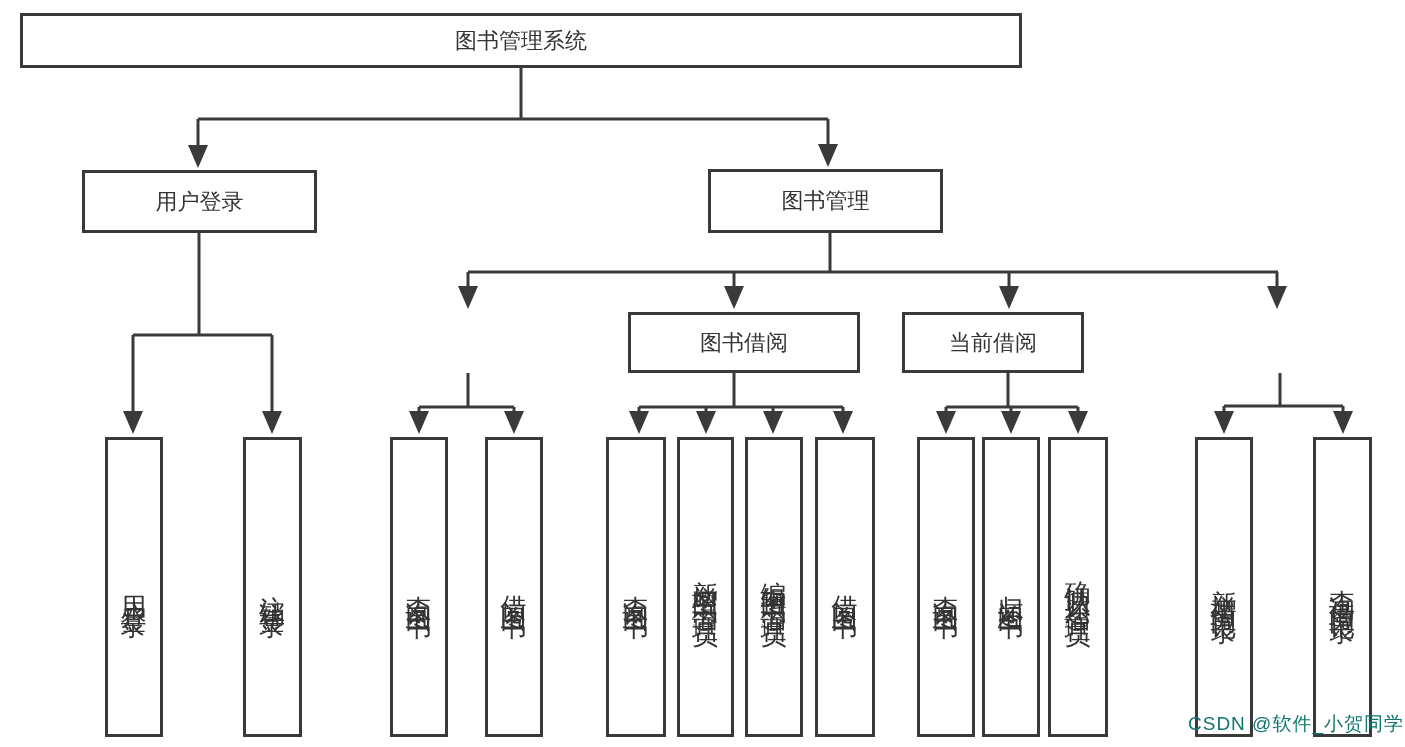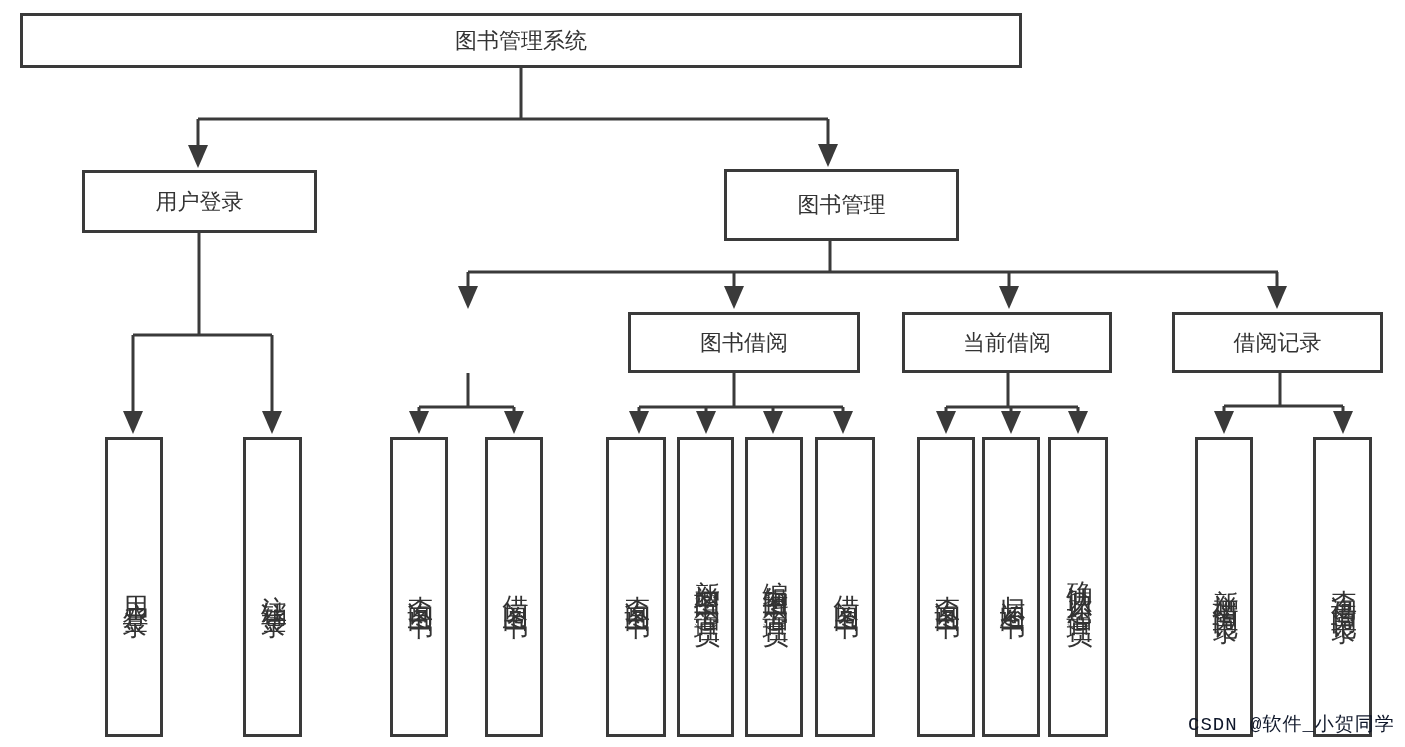--- a/index.html
+++ b/index.html
@@ -1,20 +1,20 @@
 <!DOCTYPE html>
 <html><head>
 <meta charset="utf-8">
 <style>
   html,body{margin:0;padding:0;background:#ffffff;}
   #stage{
     position:relative;
     width:1405px;height:747px;
     background:#ffffff;
-    font-family:Liberation Mono, monospace;
+    font-family:Liberation Sans, sans-serif;
     color:#333333;
     overflow:hidden;
     border-radius:27px;
   }
   #connectors{position:absolute;left:0;top:0;z-index:1;}
   .node{
     position:absolute;
     box-sizing:border-box;
     background:#ffffff;
     border:3px solid #3a3a3a;
@@ -36,21 +36,21 @@
     letter-spacing:6px;
     font-size:26px;
     color:#333333;
     z-index:2;
     line-height:1;
   }
   #watermark{
     position:absolute;
     left:1188px;top:711px;
     font-size:19px;
-    color:#0f172a;
+    color:#0f766e;
     letter-spacing:1px;
     white-space:nowrap;
     z-index:10;
   }
 </style>
 </head>
 <body>
 
 <div id="stage">
 
@@ -86,25 +86,24 @@
     <polygon fill="#3a3a3a" stroke="none" points="1068,411 1088,411 1078,434"></polygon>
 
     <path d="M1280 373 V406 M1224 406 H1343 M1224 406 V413 M1343 406 V413"></path>
     <polygon fill="#3a3a3a" stroke="none" points="1214,411 1234,411 1224,434"></polygon>
     <polygon fill="#3a3a3a" stroke="none" points="1333,411 1353,411 1343,434"></polygon>
   </svg>
 
   <div class="node" style="left:20px;top:13px;width:1002px;height:55px;">图书管理系统</div>
 
   <div class="node" style="left:82px;top:170px;width:235px;height:63px;">用户登录</div>
-  <div class="node" style="left:724px;top:169px;width:235px;height:72px;">图书管理</div>
+  <div class="node" style="left:708px;top:169px;width:235px;height:64px;">图书管理</div>
 
   <div class="node" style="left:628px;top:312px;width:232px;height:61px;">图书借阅</div>
-  <div class="node" style="left:902px;top:312px;width:210px;height:61px;">当前借阅</div>
-  <div class="node" style="left:1172px;top:312px;width:211px;height:61px;">借阅记录</div>
+  <div class="node" style="left:902px;top:312px;width:182px;height:61px;">当前借阅</div>
 
   <div class="leaf" style="left:105px;width:58px;">用户登录</div>
   <div class="leaf" style="left:243px;width:59px;">注销登录</div>
 
   <div class="leaf" style="left:390px;width:58px;">查询图书</div>
   <div class="leaf" style="left:485px;width:58px;">借阅图书</div>
 
   <div class="leaf" style="left:606px;width:60px;">查询图书</div>
   <div class="leaf" style="left:677px;width:57px;">新增图书（管理员）</div>
   <div class="leaf" style="left:745px;width:58px;">编辑图书（管理员）</div>

